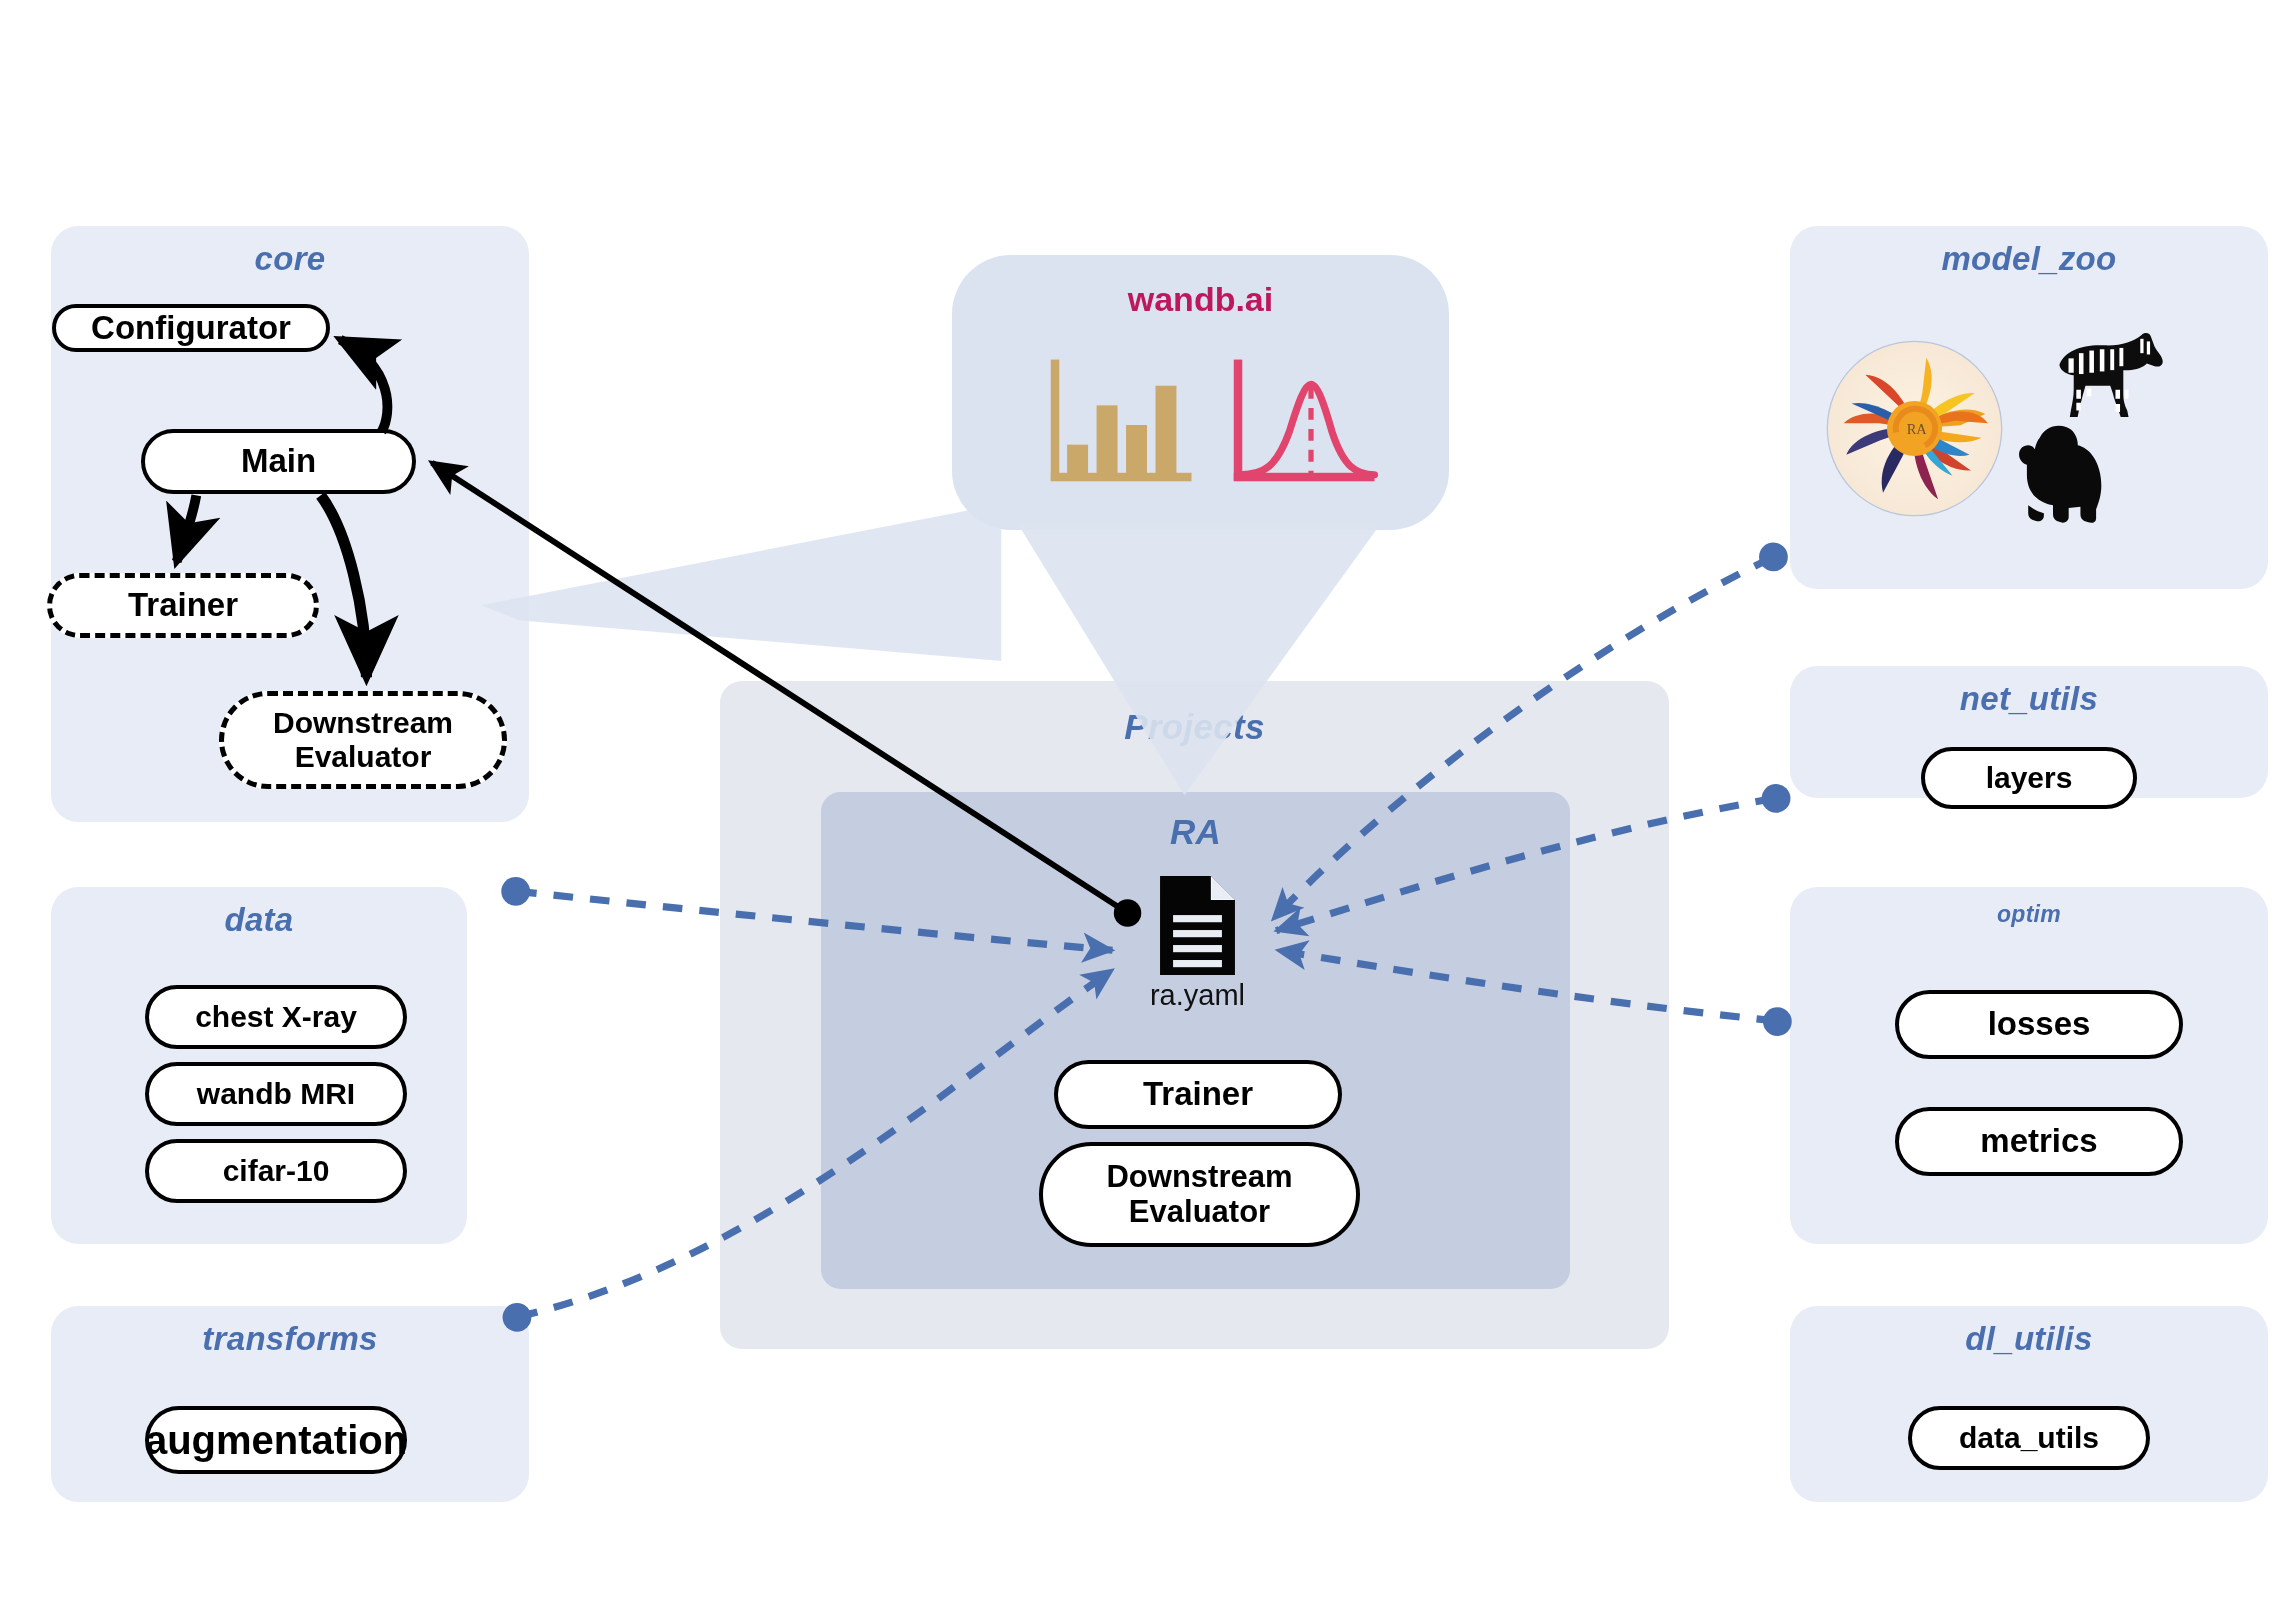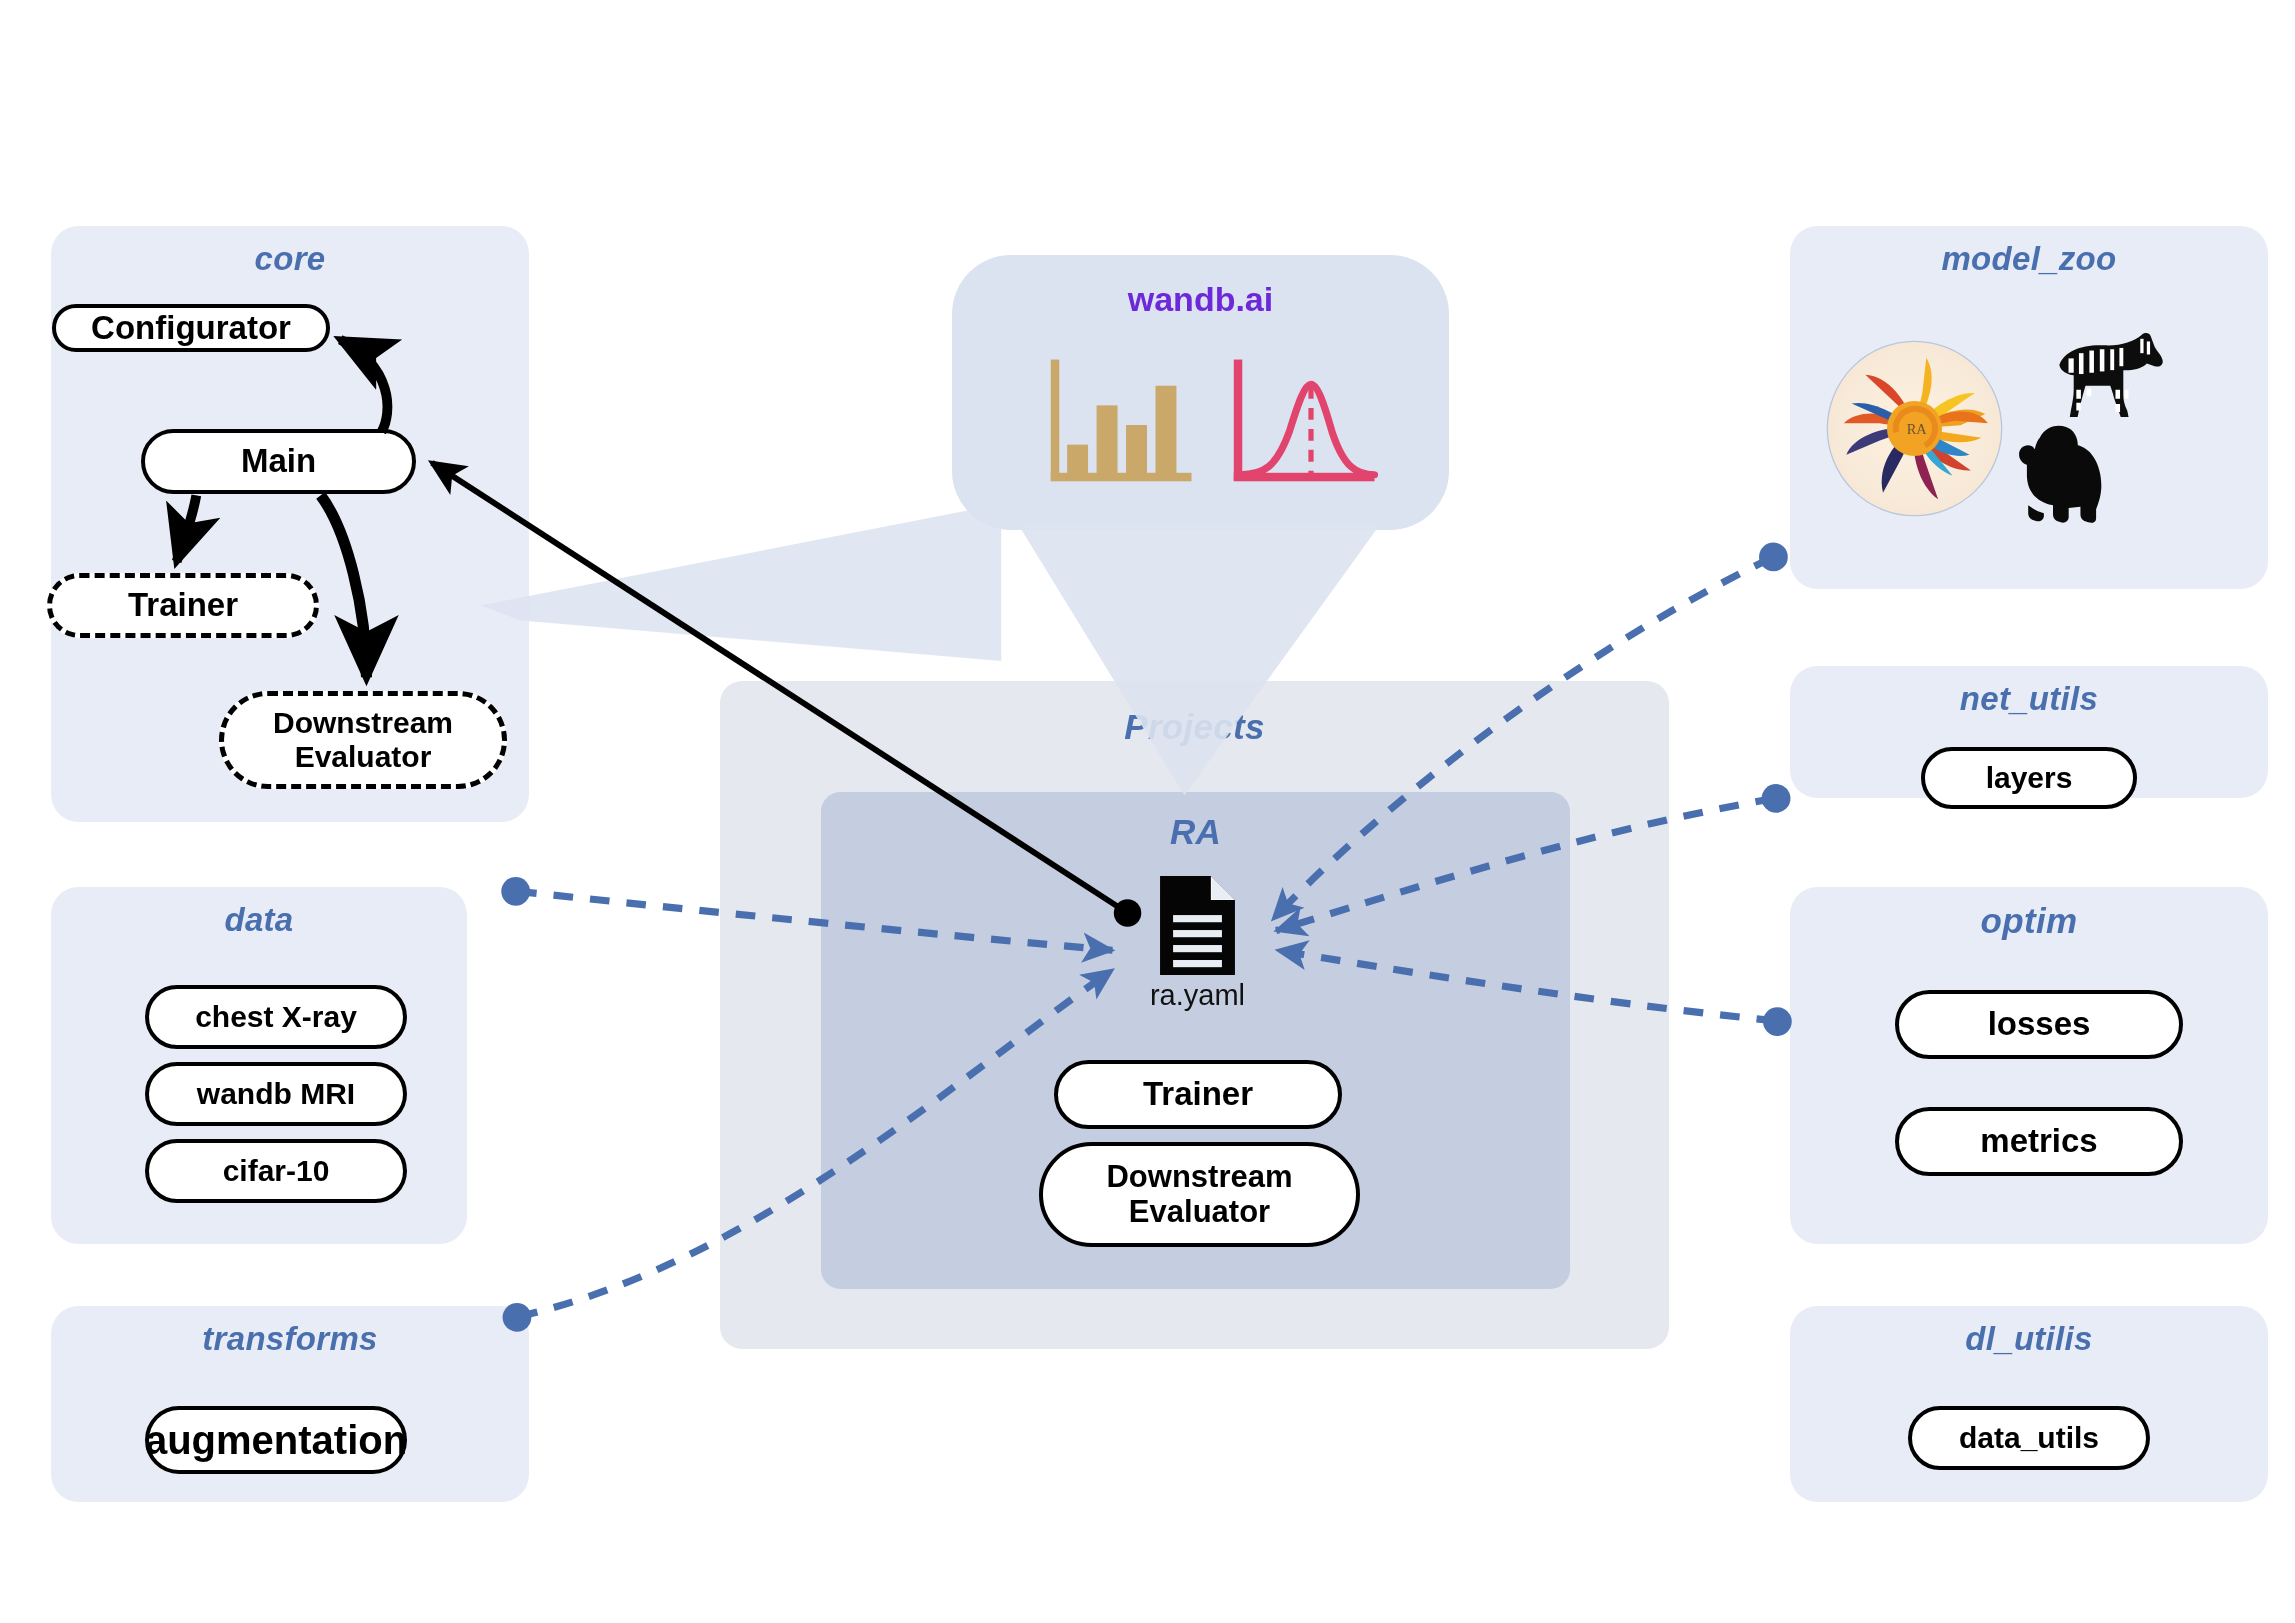--- a/index.html
+++ b/index.html
@@ -76,21 +76,21 @@
   
   #wandb-bubble {
     position: absolute;
     background: #dce3f0;
     border-radius: 59px;
   }
   #wandb-title {
     position: absolute;
     left: 0; right: 0;
     text-align: center;
-    color: #6d28d9;
+    color: #be185d;
     font-weight: bold;
     white-space: nowrap;
   }
 
   
   #ra-doc-wrap {
     position: absolute;
     text-align: center;
   }
   #ra-doc-label {
@@ -289,21 +289,21 @@
   </svg>
 
   <div class="panel" id="panel-net-utils" style="left:1790px; top:666px; width:478px; height:132px;">
     <div class="panel-title" style="top:14.4px; font-size:33px;">net_utils</div>
   </div>
   <div class="pill" style="left:1921px; top:747px; width:216px; height:62px; font-size:30px;">
     <span>layers</span>
   </div>
 
   <div class="panel" id="panel-optim" style="left:1790px; top:887px; width:478px; height:357px;">
-    <div class="panel-title" style="top:14.4px; font-size:35px;">optim</div>
+    <div class="panel-title" style="top:14.4px; font-size:23px;">optim</div>
   </div>
   <div class="pill" style="left:1895px; top:990px; width:288px; height:69px; font-size:33px;">
     <span>losses</span>
   </div>
   <div class="pill" style="left:1895px; top:1107px; width:288px; height:69px; font-size:33px;">
     <span>metrics</span>
   </div>
 
   <div class="panel" id="panel-dl-utilis" style="left:1790px; top:1306px; width:478px; height:196px;">
     <div class="panel-title" style="top:14.4px; font-size:33px;">dl_utilis</div>

